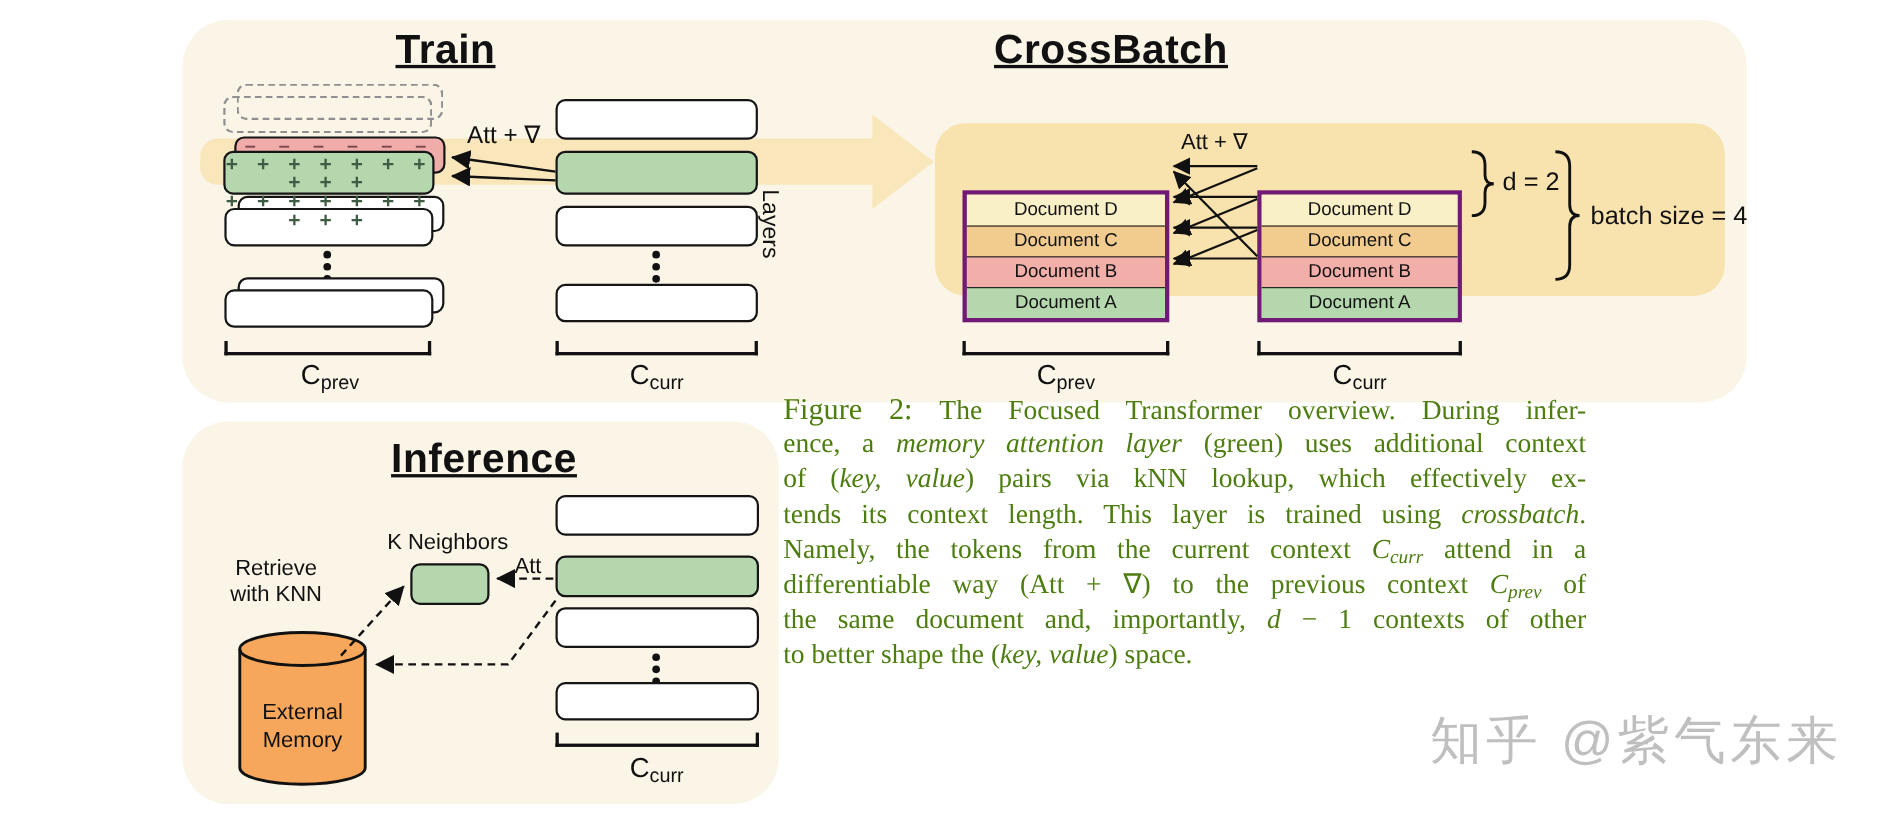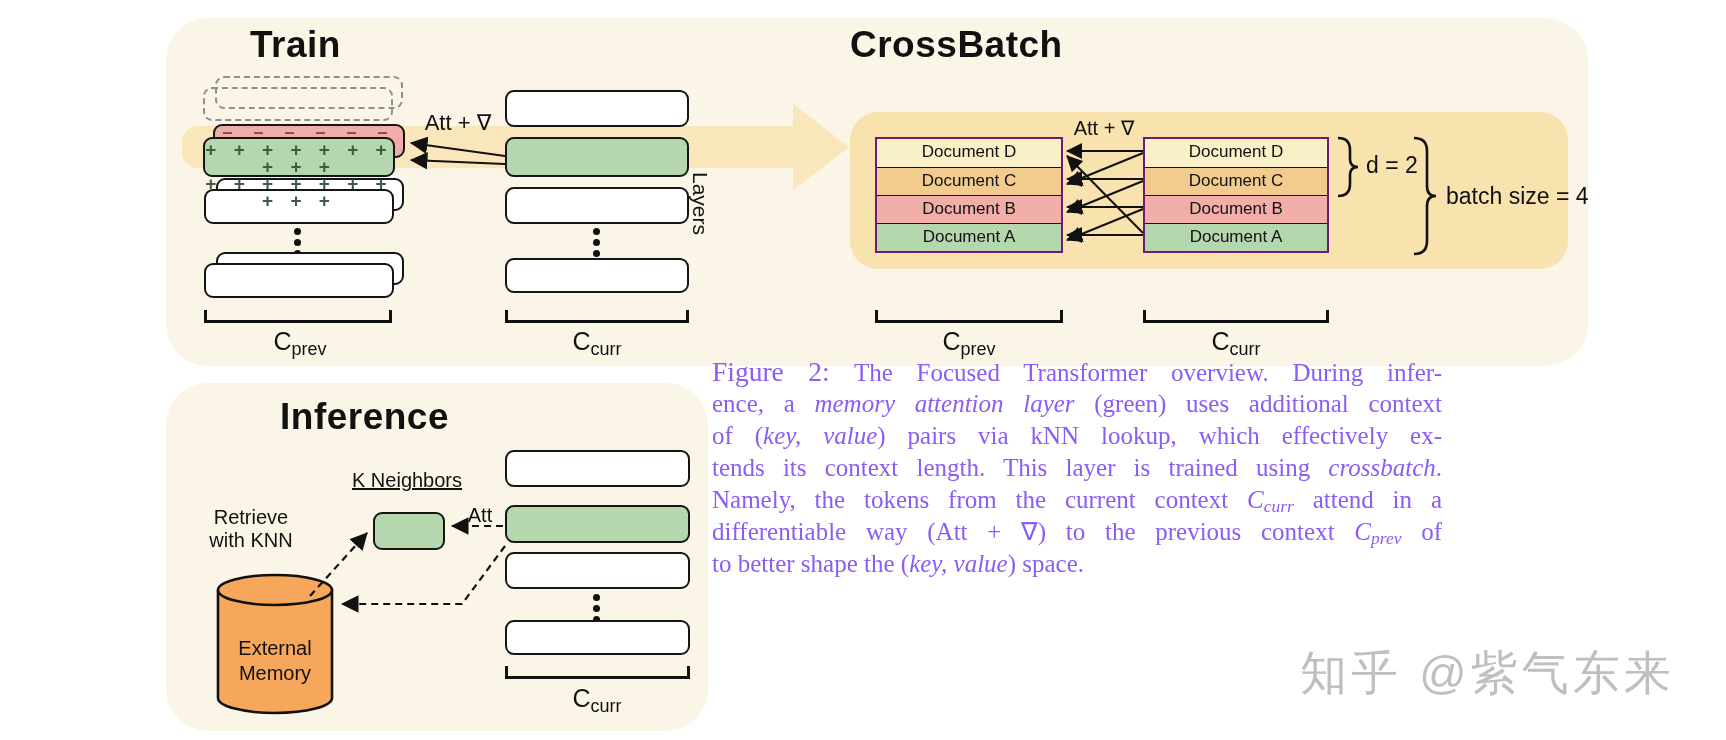--- a/index.html
+++ b/index.html
@@ -3,43 +3,43 @@
 <meta charset="utf-8">
 <style>
   html,body{margin:0;padding:0;background:#fff;}
   .canvas{position:relative;width:1726px;height:740px;background:#ffffff;overflow:hidden;
           font-family:"Liberation Sans",sans-serif;color:#111;}
   .panel{position:absolute;background:#FAF5E7;border-radius:42px;}
   .band{position:absolute;left:182px;top:126px;width:613px;height:42px;background:#F9E7BB;border-radius:16px 0 0 16px;}
   .band-arrow{position:absolute;left:793px;top:104px;width:0;height:0;
               border-top:43px solid transparent;border-bottom:43px solid transparent;border-left:56px solid #F9E7BB;}
   .cbpanel{position:absolute;left:850px;top:112px;width:718px;height:157px;background:#F8E2AD;border-radius:28px;}
-  .ttl{position:absolute;font-weight:bold;font-size:37px;text-align:left;letter-spacing:.5px;}
+  .ttl{position:absolute;font-weight:bold;font-size:37px;text-align:center;letter-spacing:.5px;text-decoration:underline;}
   .bx{position:absolute;background:#fff;border:2.5px solid #151515;border-radius:9px;box-sizing:border-box;}
   .bx.dash{border:2.5px dashed #8f8f8f;background:transparent;}
   .bx.pink{background:#F0ACA9;z-index:3;}
   .bx.green{background:#B5D7AE;z-index:4;}
   .mrow{line-height:13px;font-size:18px;font-weight:bold;letter-spacing:8px;color:#7c4a4e;text-align:center;overflow:hidden;}
   .prow{line-height:17px;font-size:19px;font-weight:bold;letter-spacing:6px;color:#3f5d44;text-align:center;overflow:hidden;}
   .plusbox{padding-top:2px;}
   .dots{position:absolute;display:flex;flex-direction:column;gap:4px;align-items:center;}
   .dot{width:7px;height:7px;border-radius:50%;background:#111;}
   .brk{position:absolute;border-left:3px solid #111;border-right:3px solid #111;border-bottom:3.5px solid #111;box-sizing:border-box;}
   .clabel{position:absolute;width:120px;font-size:25px;text-align:center;color:#111;}
   .csub{font-size:18px;vertical-align:-5px;}
   .lab{position:absolute;font-size:20px;text-align:center;color:#111;}
   .lab2{line-height:23px;}
   .attlab{position:absolute;font-size:22px;text-align:center;color:#111;}
   .layers{position:absolute;left:688px;top:172px;font-size:21px;writing-mode:vertical-rl;color:#111;}
-  .doc-table{position:absolute;border:2px solid #701a75;box-sizing:border-box;z-index:5;}
+  .doc-table{position:absolute;border:4px solid #701a75;box-sizing:border-box;z-index:5;margin-top:36px;}
   .doc-row{height:28px;line-height:26px;text-align:center;font-size:17px;border-top:1.5px solid #151515;box-sizing:border-box;}
   .doc-row:first-child{border-top:none;}
   .brace-lab{position:absolute;font-size:23px;color:#111;}
   .overlay{position:absolute;left:0;top:0;z-index:6;pointer-events:none;}
-  .caption{position:absolute;left:712px;top:356px;width:730px;font-family:"Liberation Serif",serif;font-size:25px;color:#8b5cf6;}
+  .caption{position:absolute;left:712px;top:356px;width:730px;font-family:"Liberation Serif",serif;font-size:25px;color:#4d7c0f;}
   .cap-line{height:32px;line-height:32px;text-align:justify;text-align-last:justify;white-space:normal;}
   .cap-line.last{text-align:left;text-align-last:left;}
   .cap-line .it{font-style:italic;}
   .cap-line .sb2{font-size:0.7em;vertical-align:-0.25em;font-style:italic;}
   .cap-line .lg{font-size:1.1em;}
   .watermark{position:absolute;left:1300px;top:642px;font-size:47px;color:#b5b5b5;opacity:.85;letter-spacing:4px;z-index:9;}
   .ontop{z-index:7;text-align:center;}
 </style>
 </head>
 <body>
@@ -128,21 +128,21 @@
       <div class="dot"></div>
       <div class="dot"></div>
     </div>
   <div class="bx" style="left:505px;top:620px;width:185px;height:35px;"></div>
   <div class="brk" style="left:505px;top:666px;width:185px;height:13px;"></div>
   <div class="clabel" style="left:537px;top:684px;">
     <span>C</span><span class="csub">curr</span>
   </div>
 
   <div class="bx green" style="left:373px;top:512px;width:72px;height:38px;"></div>
-  <div class="lab" style="left:332px;top:469px;width:150px;text-decoration:underline;">K Neighbors</div>
+  <div class="lab" style="left:332px;top:482px;width:150px;">K Neighbors</div>
   <div class="lab" style="left:458px;top:504px;width:44px;">Att</div>
   <div class="lab lab2" style="left:196px;top:506px;width:110px;">
     <div>Retrieve</div>
     <div>with KNN</div>
   </div>
   <div class="lab lab2 ontop" style="left:215px;top:636px;width:120px;line-height:25px;">
     <div>External</div>
     <div>Memory</div>
   </div>
 
@@ -188,18 +188,19 @@
     </g>
   </svg>
 
   <div class="caption" id="caption">
       <div class="cap-line"><span class="lg">Figure 2: </span><span>The Focused Transformer overview. During infer-</span></div>
       <div class="cap-line"><span>ence, a </span><span class="it">memory attention layer</span><span> (green) uses additional context</span></div>
       <div class="cap-line"><span>of (</span><span class="it">key, value</span><span>) pairs via kNN lookup, which effectively ex-</span></div>
       <div class="cap-line"><span>tends its context length. This layer is trained using </span><span class="it">crossbatch</span><span>.</span></div>
       <div class="cap-line"><span>Namely, the tokens from the current context </span><span class="it">C</span><span class="it sb2">curr</span><span> attend in a</span></div>
       <div class="cap-line"><span>differentiable way (Att + ∇) to the previous context </span><span class="it">C</span><span class="it sb2">prev</span><span> of</span></div>
+      <div class="cap-line"><span>the same document and, importantly, </span><span class="it">d</span><span> − 1 contexts of other</span></div>
       <div class="cap-line last"><span>to better shape the (</span><span class="it">key, value</span><span>) space.</span></div>
     </div>
 
   <div class="watermark">知乎 @紫气东来</div>
 
 </div>
 
 </body></html>

